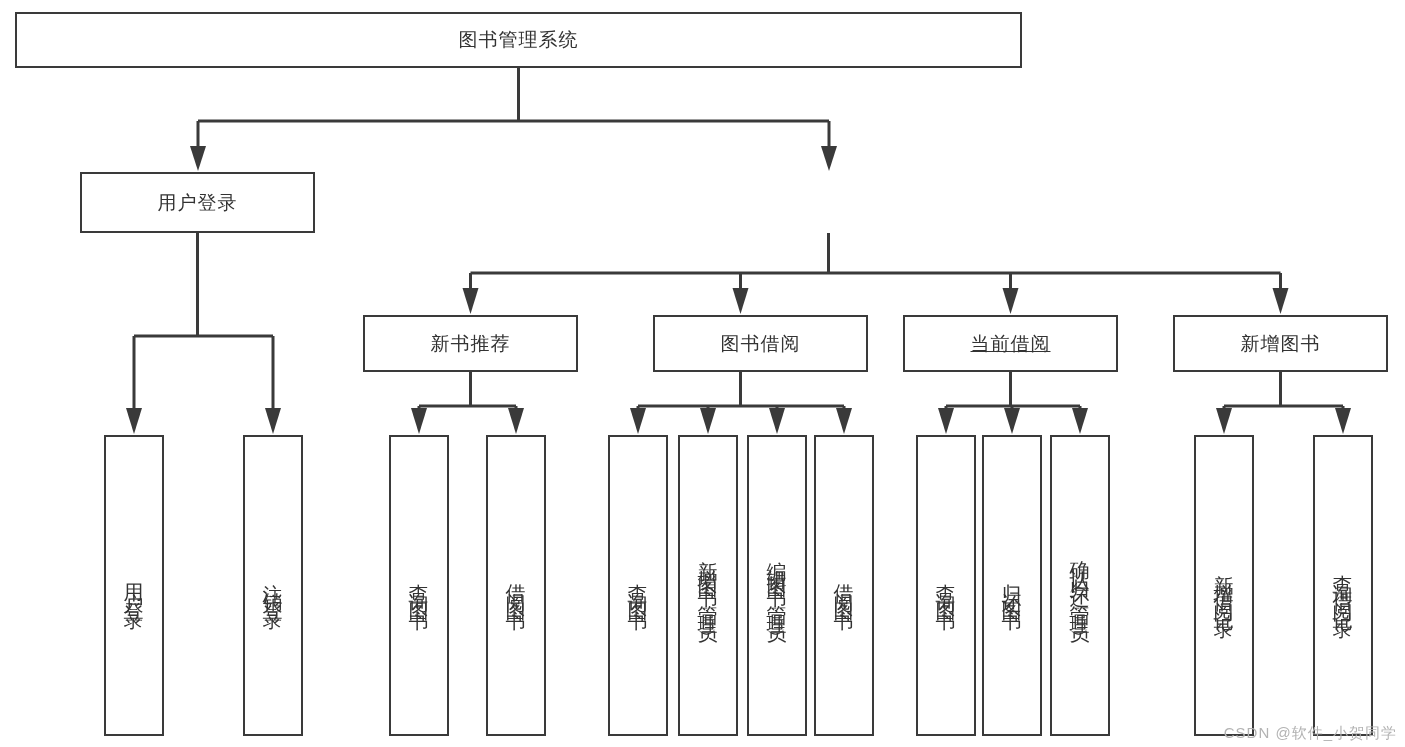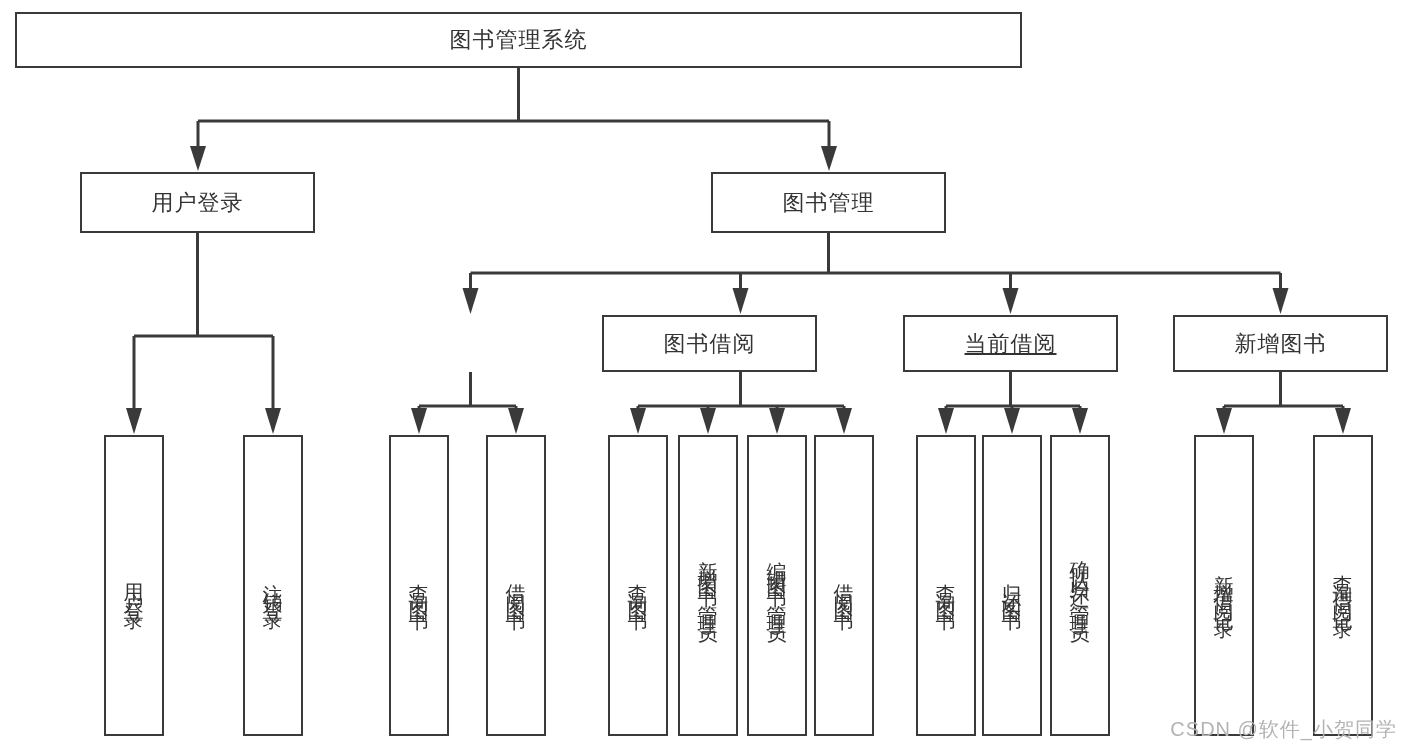--- a/index.html
+++ b/index.html
@@ -38,54 +38,54 @@
     position:absolute;
     background:#fff;
     border:2px solid var(--line);
     display:flex;
     align-items:center;
     justify-content:center;
     color:var(--text);
     z-index:1;
   }
   .node.h{
-    font-size:22px;
+    font-size:19px;
     letter-spacing:1px;
   }
   .node.v span{
     writing-mode:vertical-rl;
     text-orientation:mixed;
     font-size:20px;
     letter-spacing:9px;
     line-height:1;
     white-space:nowrap;
   }
   
   .n-root{left:15px;top:12px;width:1007px;height:56px;}
   
   .n-userlogin{left:80px;top:172px;width:235px;height:61px;}
   .n-bookmgmt{left:711px;top:172px;width:235px;height:61px;}
   
   .lv3{top:315px;width:215px;height:57px;}
   .n-newbook{left:363px;}
-  .n-borrow{left:602px;}
+  .n-borrow{left:653px;}
   .n-current{left:903px;text-decoration:underline;}
   .n-records{left:1173px;}
   
   .leaf{top:435px;width:60px;height:301px;}
   .l-1a{left:104px;} .l-1b{left:243px;}
   .l-2a{left:389px;} .l-2b{left:486px;}
   .l-3a{left:608px;} .l-3b{left:678px;} .l-3c{left:747px;} .l-3d{left:814px;}
   .l-4a{left:916px;} .l-4b{left:982px;} .l-4c{left:1050px;}
   .l-5a{left:1194px;} .l-5b{left:1313px;}
   .watermark{
     position:absolute;
     right:8px;
     bottom:4px;
-    font-size:20px;
+    font-size:15px;
     color:var(--wm);
     z-index:2;
     letter-spacing:1px;
   }
 </style>
 </head>
 <body>
 
 <div class="canvas">
 
@@ -125,24 +125,24 @@
     <polygon points="1335,408 1351,408 1343,434"></polygon>
   </svg>
 
   <div class="node h n-root">
     <span>图书管理系统</span>
   </div>
 
   <div class="node h n-userlogin">
     <span>用户登录</span>
   </div>
-  <div class="node h n-bookmgmt">
-    <span>图书管理</span>
+
+  <div class="node h lv3 n-newbook">
+    <span>新书推荐</span>
   </div>
-
   <div class="node h lv3 n-borrow">
     <span>图书借阅</span>
   </div>
   <div class="node h lv3 n-current">
     <span>当前借阅</span>
   </div>
   <div class="node h lv3 n-records">
     <span>新增图书</span>
   </div>
 

